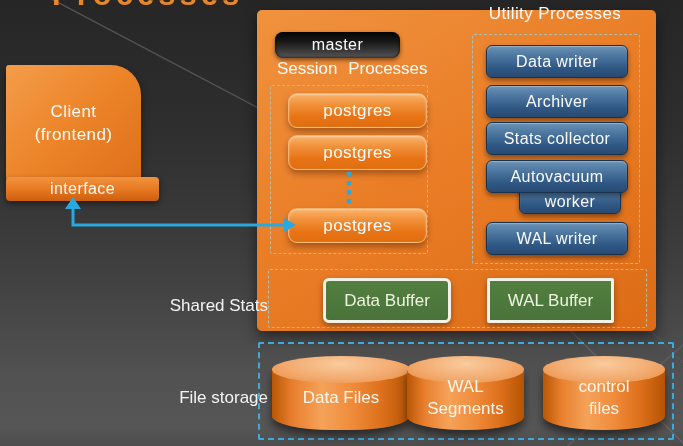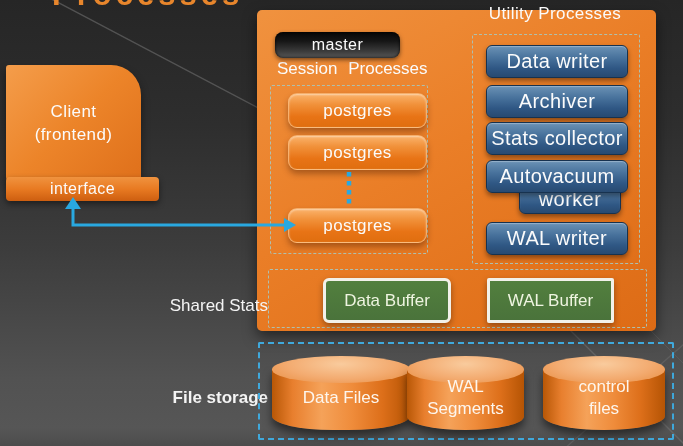--- a/index.html
+++ b/index.html
@@ -57,21 +57,21 @@
     box-shadow:0 4px 6px rgba(70,25,0,.4), inset 0 1px 2px rgba(255,255,255,.45);
     display:flex; align-items:center; justify-content:center; font-size:17px;
   }
 
   .utility-title { left:472px; top:4px; width:166px; font-size:17px; }
   .blue-box {
     left:486px; width:140px; height:31px; z-index:2;
     background:linear-gradient(180deg,#6b92b5 0%,#48729c 38%,#2f5784 72%,#284a71 100%);
     border:1px solid #17324f; border-radius:6px;
     box-shadow:0 3px 5px rgba(0,0,0,.4), inset 0 1px 1px rgba(255,255,255,.3);
-    display:flex; align-items:center; justify-content:center; font-size:20px;
+    display:flex; align-items:center; justify-content:center; font-size:16px;
   }
   .worker-box { left:519px; top:183px; width:102px; height:31px; z-index:1;
     align-items:flex-end; padding-bottom:2px; box-sizing:border-box; }
   .autovac-box { z-index:3; }
 
   .shared-dash { left:268px; top:269px; width:377px; height:57px; z-index:2; }
   .buffer-box {
     top:278px; height:45px; z-index:3;
     background:linear-gradient(180deg,#527f3e 0%,#4a733b 100%);
     border:3px solid #f2f1ea; border-radius:2px; box-sizing:border-box;
@@ -168,21 +168,21 @@
 
   <div class="layer side-label" style="left:120px; top:296px; width:148px;">Shared Stats</div>
   <div class="layer dash-box shared-dash"></div>
   <div class="layer buffer-box" style="left:323px; width:128px;border-radius:6px;">
     <span>Data Buffer</span>
   </div>
   <div class="layer buffer-box" style="left:487px; width:127px;">
     <span>WAL Buffer</span>
   </div>
 
-  <div class="layer side-label" style="left:150px; top:388px; width:118px;font-weight:bold;">File storage</div>
+  <div class="layer side-label" style="left:150px; top:388px; width:118px;">File storage</div>
   <div class="layer file-dash"></div>
 
   <div class="layer cylinder" style="left:272px; width:138px;">
     <div class="cyl-body"></div>
     <div class="cyl-top"></div>
     <div class="cyl-label">
       <div>Data Files</div>
       <div></div>
     </div>
   </div>

